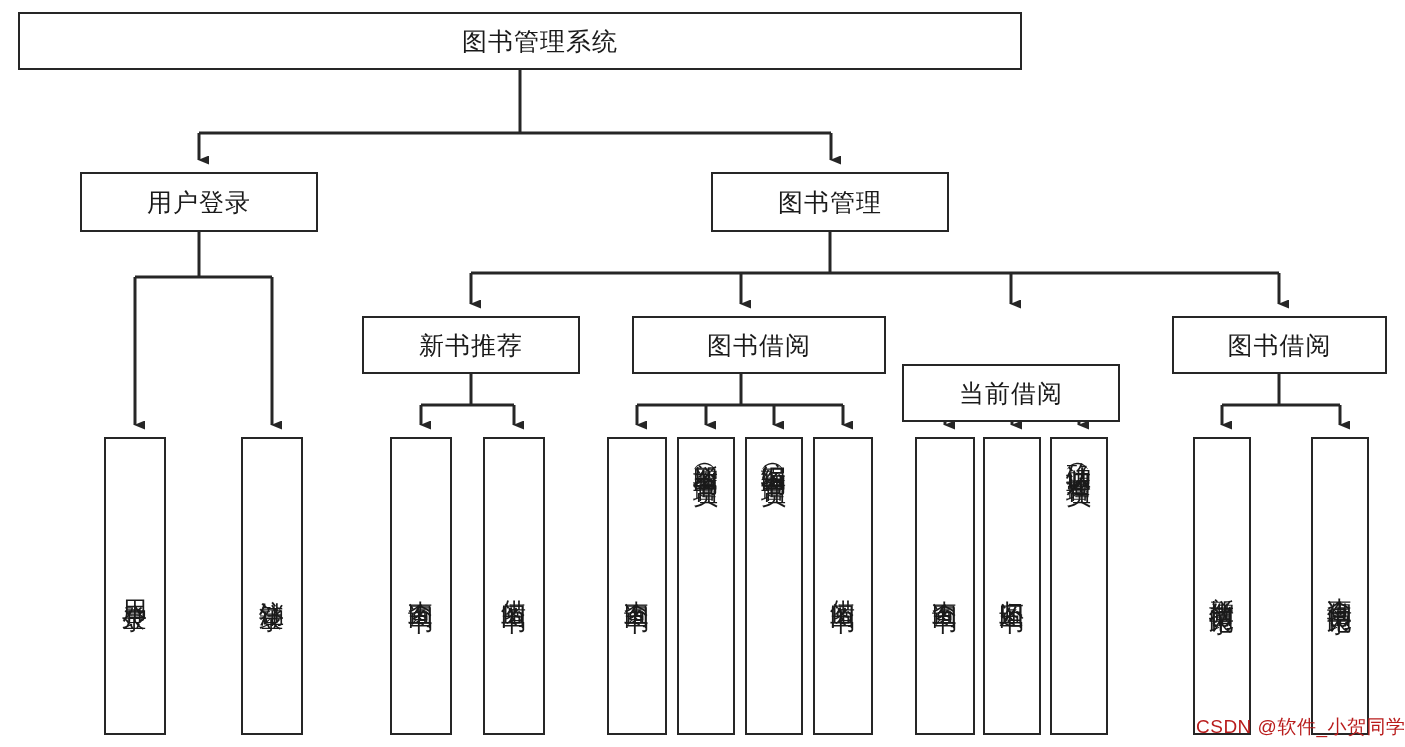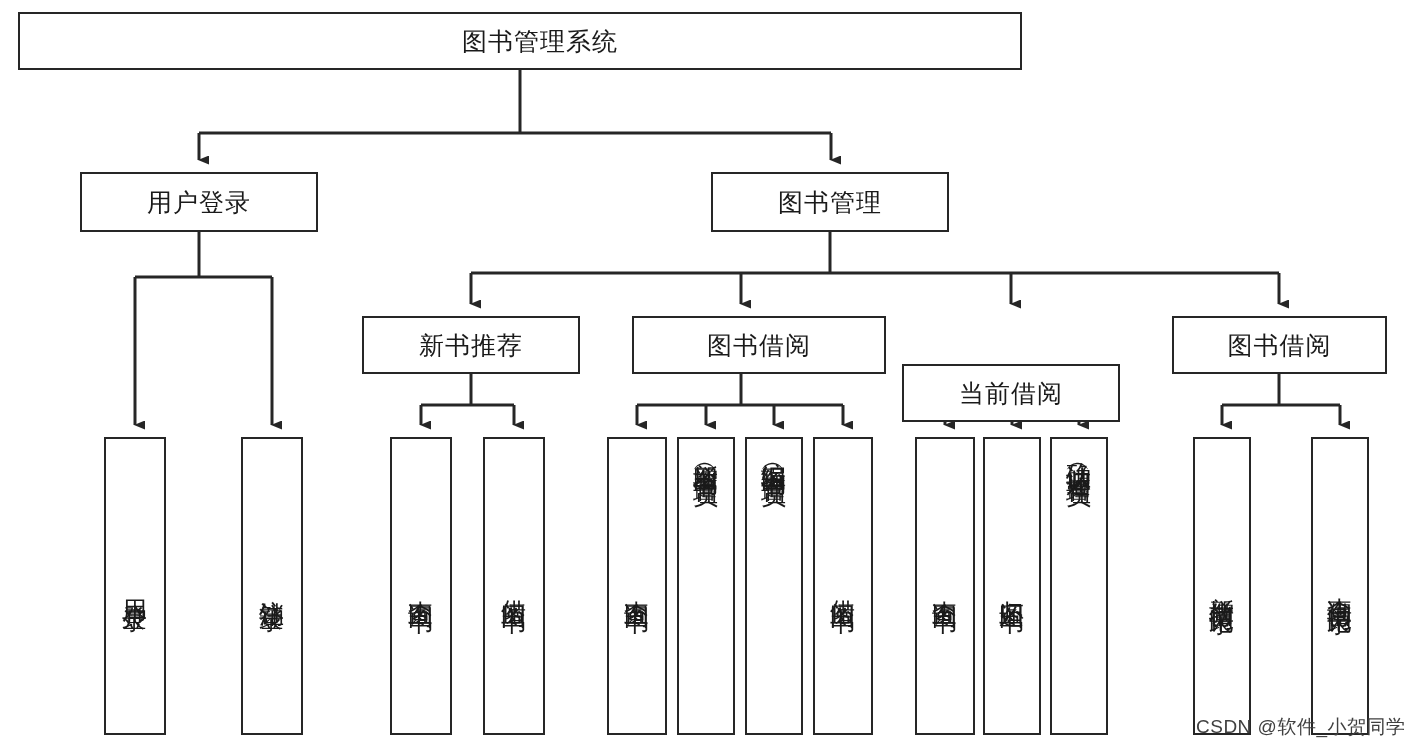--- a/index.html
+++ b/index.html
@@ -58,21 +58,21 @@
     line-height: 1.28;
     letter-spacing: 3px;
     white-space: nowrap;
     color: #1a1a1a;
   }
   .leaf-box.align-middle { align-items: center; }
   .leaf-box.align-top    { align-items: flex-start; padding-top: 4px; }
   .watermark {
     position: absolute;
     font-size: 19px;
-    color: #404040;
+    color: #b91c1c;
     white-space: nowrap;
     letter-spacing: 0.5px;
   }
 </style>
 </head>
 <body>
 
 <div id="diagram-root">
 
   <svg id="diagram-svg" viewBox="0 0 1405 747" xmlns="http://www.w3.org/2000/svg">

